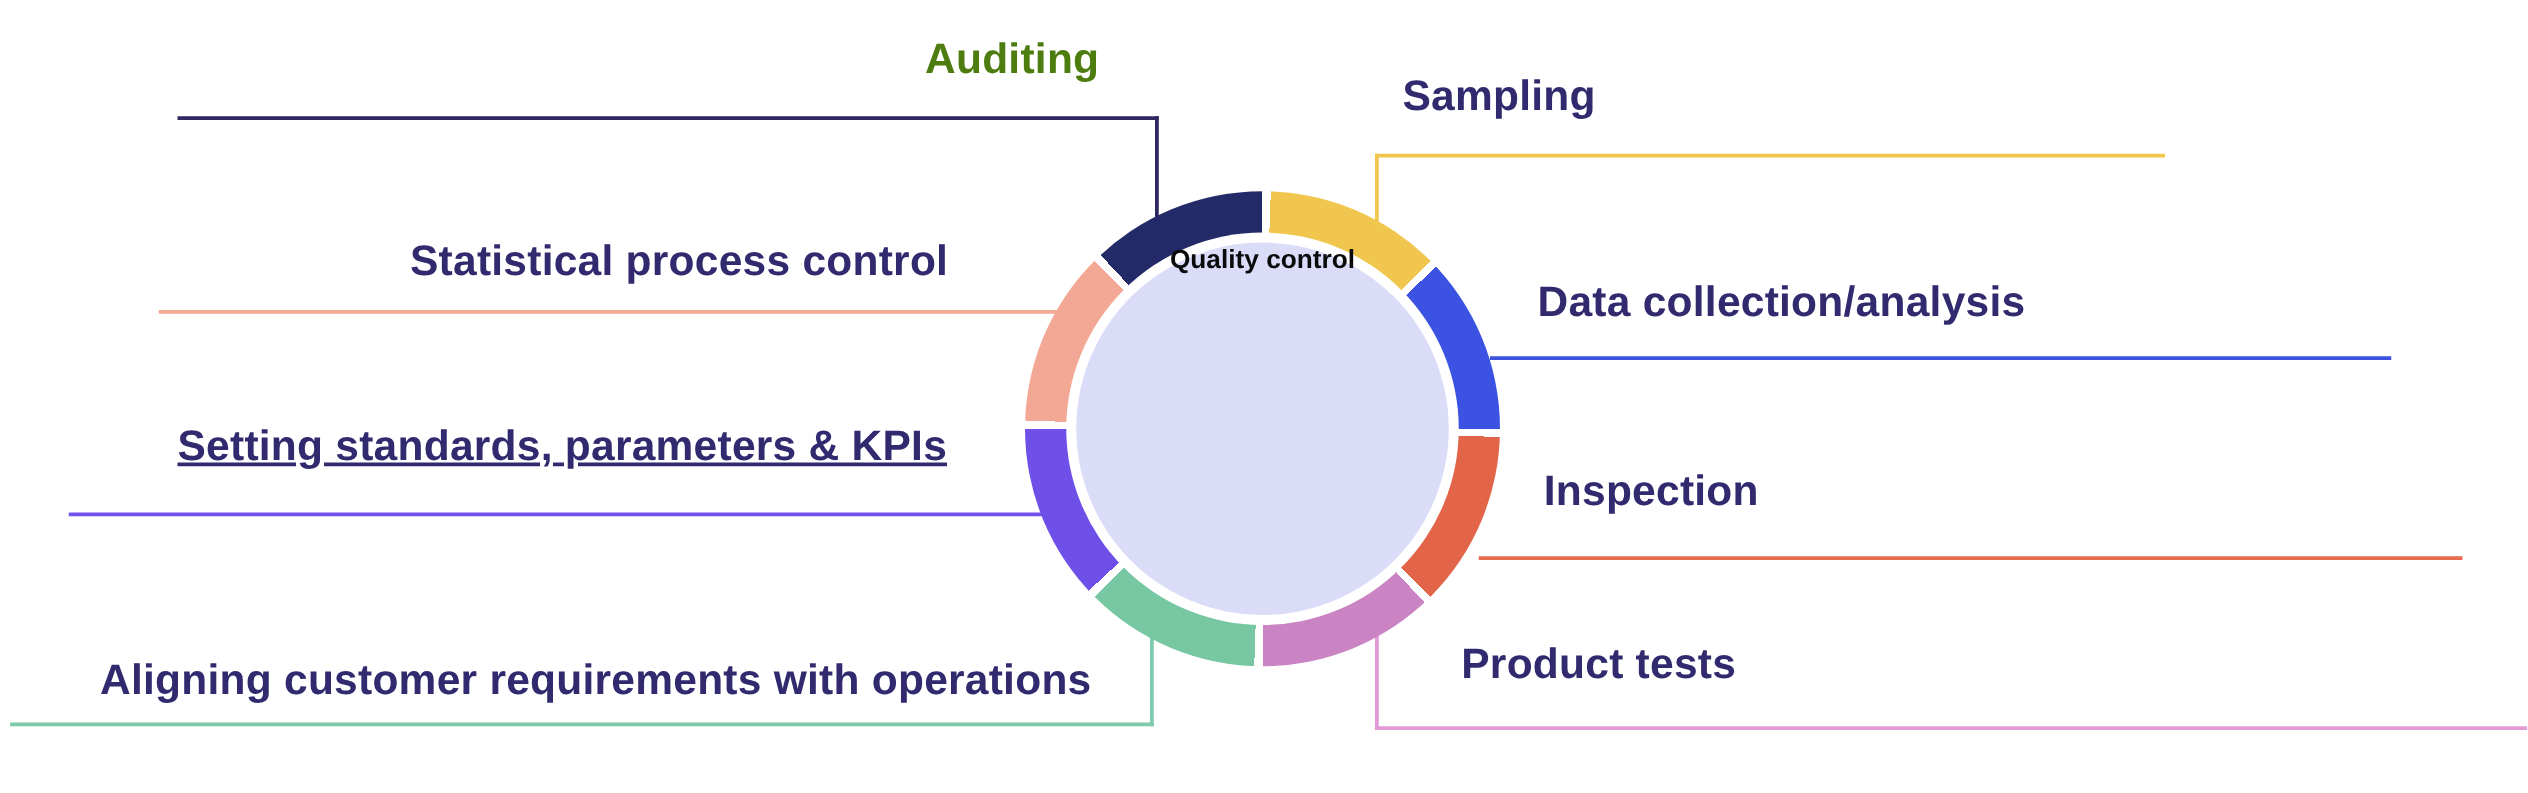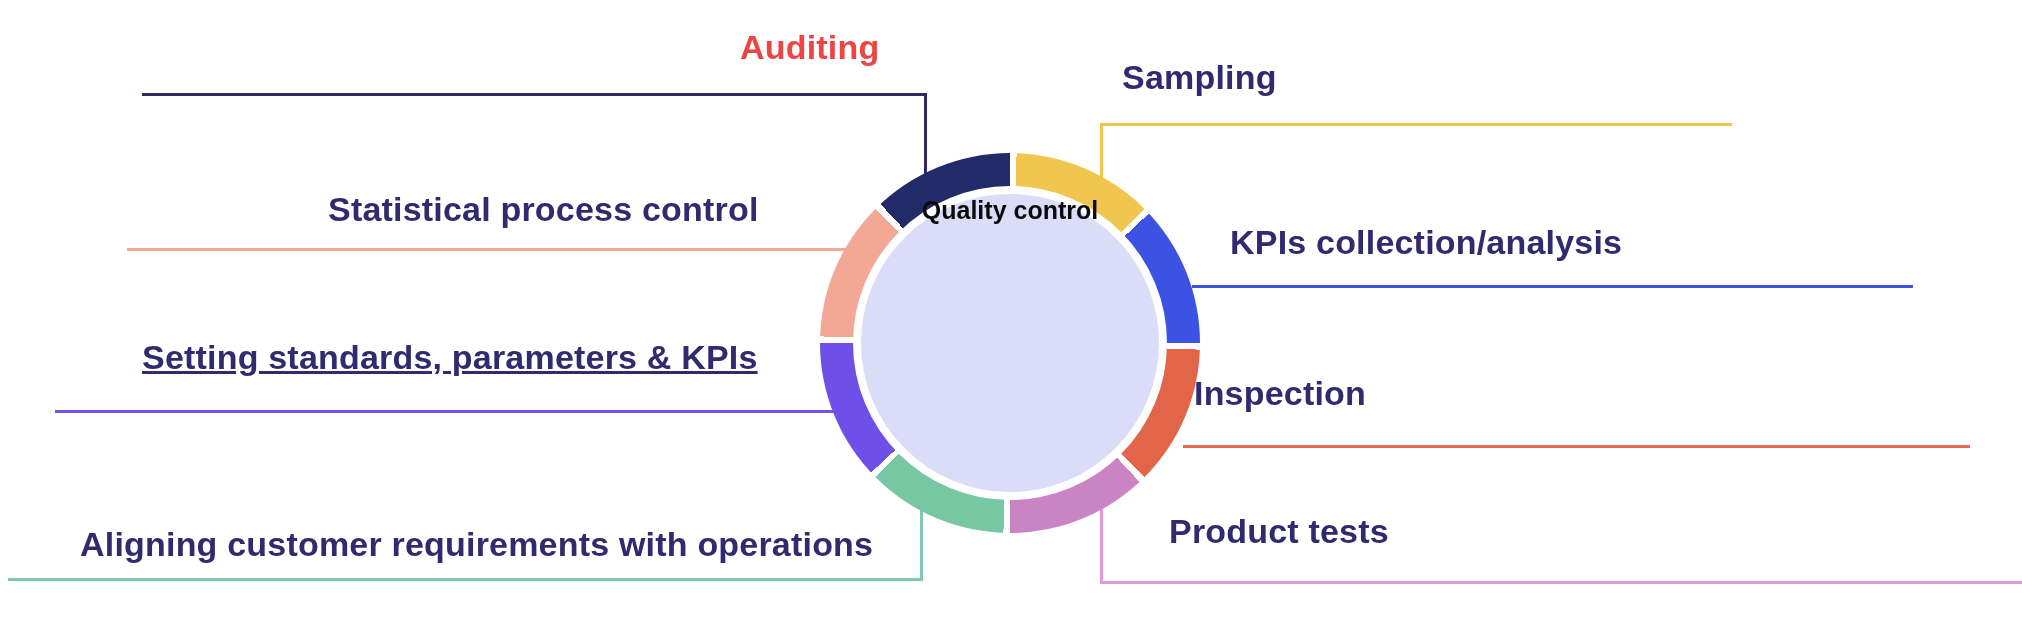--- a/index.html
+++ b/index.html
@@ -25,21 +25,21 @@
     z-index:2;
   }
   #donut-hole{
     position:absolute;inset:33px;border-radius:50%;
     background:#ffffff;
   }
   #center-circle{
     position:absolute;inset:41px;border-radius:50%;
     display:flex;flex-direction:column;align-items:center;justify-content:flex-start;
     text-align:center;
-    font-size:25px;font-weight:700;color:#0b0b0b;line-height:1.32;
+    font-size:21px;font-weight:700;color:#0b0b0b;line-height:1.32;
   }
 </style>
 </head>
 <body>
 
 <div id="canvas">
 
   <div class="line hline" style="left: 142px; top: 93px; width: 785px; background: rgb(46, 41, 96);"></div>
   <div class="line vline" style="left: 924px; top: 93px; height: 82px; background: rgb(46, 41, 96);"></div>
 
@@ -60,22 +60,22 @@
   <div class="line hline" style="left: 1100px; top: 581px; width: 922px; background: rgb(225, 154, 214);"></div>
   <div class="line vline" style="left: 1100px; top: 508px; height: 76px; background: rgb(225, 154, 214);"></div>
 
   <div id="donut" style="background: conic-gradient(rgb(255, 255, 255) 0deg, rgb(255, 255, 255) 2deg, rgb(241, 198, 79) 2deg, rgb(241, 198, 79) 45deg, rgb(255, 255, 255) 45deg, rgb(255, 255, 255) 47deg, rgb(60, 82, 226) 47deg, rgb(60, 82, 226) 90deg, rgb(255, 255, 255) 90deg, rgb(255, 255, 255) 92deg, rgb(226, 100, 73) 92deg, rgb(226, 100, 73) 135deg, rgb(255, 255, 255) 135deg, rgb(255, 255, 255) 137deg, rgb(202, 132, 196) 137deg, rgb(202, 132, 196) 180deg, rgb(255, 255, 255) 180deg, rgb(255, 255, 255) 182deg, rgb(118, 199, 162) 182deg, rgb(118, 199, 162) 225deg, rgb(255, 255, 255) 225deg, rgb(255, 255, 255) 227deg, rgb(110, 80, 232) 227deg, rgb(110, 80, 232) 270deg, rgb(255, 255, 255) 270deg, rgb(255, 255, 255) 272deg, rgb(243, 167, 149) 272deg, rgb(243, 167, 149) 315deg, rgb(255, 255, 255) 315deg, rgb(255, 255, 255) 317deg, rgb(34, 42, 103) 317deg, rgb(34, 42, 103) 360deg);">
     <div id="donut-hole"></div>
     <div id="center-circle" style="background: rgb(218, 220, 248);">
       <span>Quality control</span>
     </div>
   </div>
 
-  <div class="label" style="left: 740px; top: 28px; color: #ef4444;">Auditing</div>
+  <div class="label" style="left: 740px; top: 28px; color: #4d7c0f;">Auditing</div>
   <div class="label" style="left: 1122px; top: 58px; color: rgb(49, 42, 110);">Sampling</div>
   <div class="label" style="left: 328px; top: 190px; color: rgb(49, 42, 110);">Statistical process control</div>
-  <div class="label" style="left: 1230px; top: 223px; color: rgb(49, 42, 110);">KPIs collection/analysis</div>
+  <div class="label" style="left: 1230px; top: 223px; color: rgb(49, 42, 110);">Data collection/analysis</div>
   <div class="label" style="left: 142px; top: 338px; color: rgb(49, 42, 110); text-decoration: underline;">Setting standards, parameters &amp; KPIs</div>
-  <div class="label" style="left: 1194px; top: 374px; color: rgb(49, 42, 110);">Inspection</div>
+  <div class="label" style="left: 1235px; top: 374px; color: rgb(49, 42, 110);">Inspection</div>
   <div class="label" style="left: 80px; top: 525px; color: rgb(49, 42, 110);">Aligning customer requirements with operations</div>
   <div class="label" style="left: 1169px; top: 512px; color: rgb(49, 42, 110);">Product tests</div>
 
 </div>
 
 </body></html>

